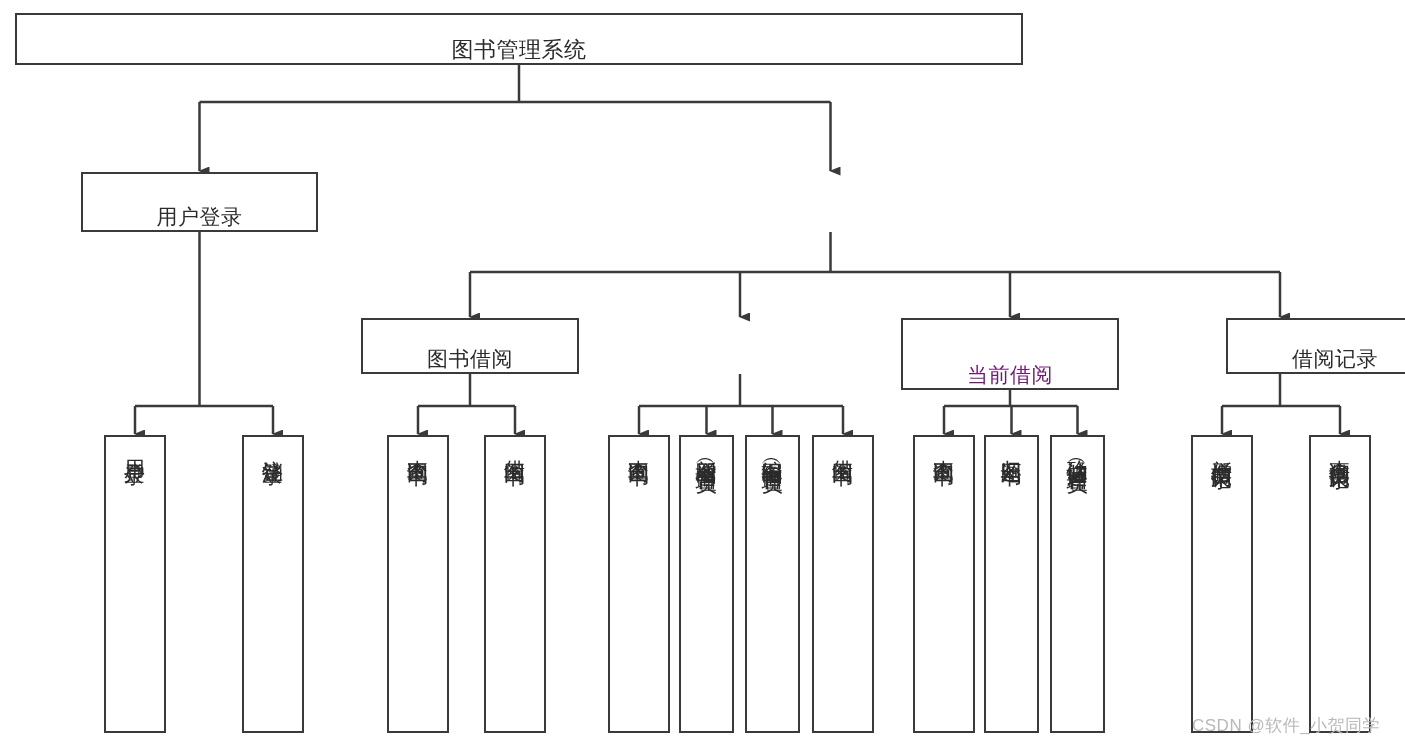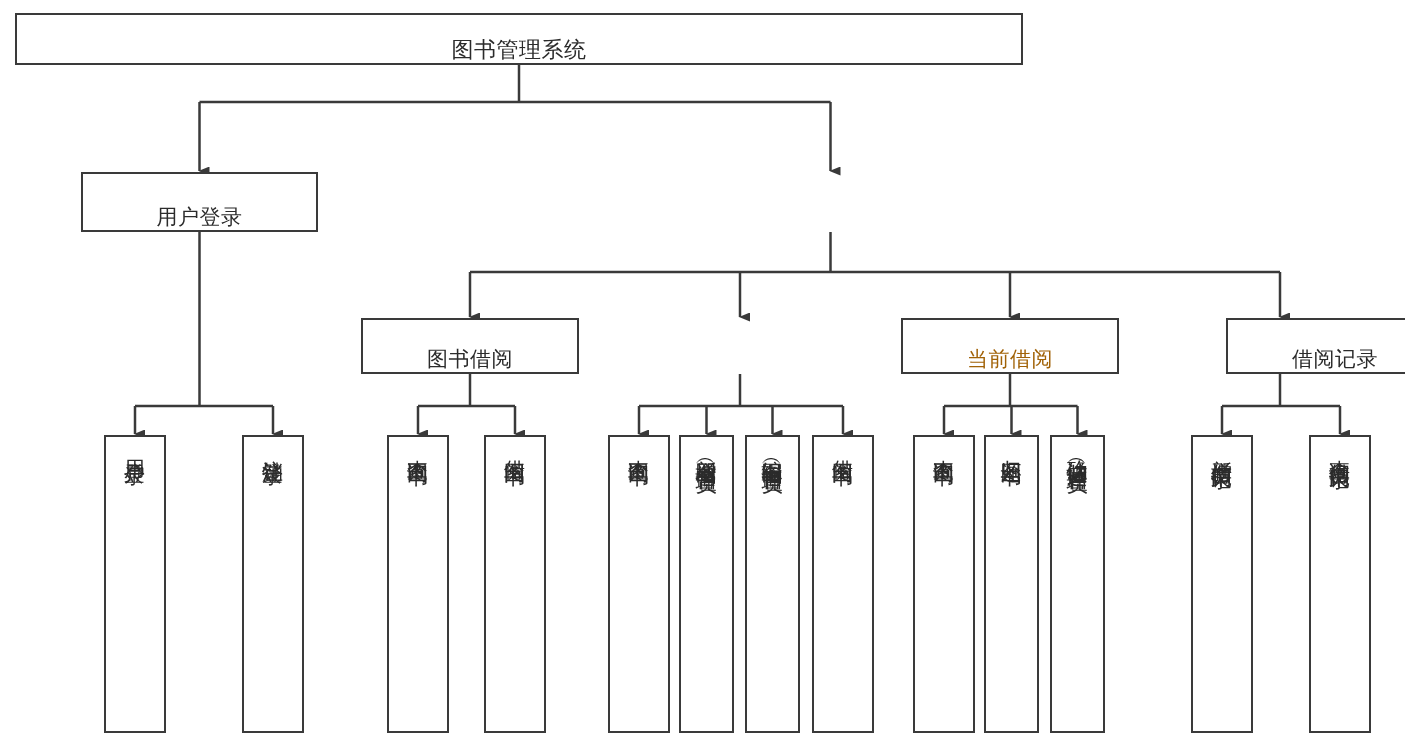--- a/index.html
+++ b/index.html
@@ -120,21 +120,21 @@
     <span class="label">图书管理系统</span>
   </div>
 
   <div class="node horiz" style="left: 81px; top: 172px; width: 237px; height: 60px; border-color: rgb(58, 58, 58); color: rgb(43, 43, 43);">
     <span class="label">用户登录</span>
   </div>
 
   <div class="node horiz" style="left: 361px; top: 318px; width: 218px; height: 56px; border-color: rgb(58, 58, 58); color: rgb(43, 43, 43);">
     <span class="label">图书借阅</span>
   </div>
-  <div class="node horiz" style="left: 901px; top: 318px; width: 218px; height: 56px; border-color: rgb(58, 58, 58); color: #a16207;">
+  <div class="node horiz" style="left: 901px; top: 318px; width: 218px; height: 72px; border-color: rgb(58, 58, 58); color: #701a75;">
     <span class="label">当前借阅</span>
   </div>
   <div class="node horiz" style="left: 1226px; top: 318px; width: 218px; height: 56px; border-color: rgb(58, 58, 58); color: rgb(43, 43, 43);">
     <span class="label">借阅记录</span>
   </div>
 
   <div class="node vert" style="left: 104px; top: 435px; width: 62px; height: 298px; border-color: rgb(58, 58, 58); color: rgb(43, 43, 43);">
     <span class="label">用户登录</span>
   </div>
   <div class="node vert" style="left: 242px; top: 435px; width: 62px; height: 298px; border-color: rgb(58, 58, 58); color: rgb(43, 43, 43);">
@@ -167,14 +167,15 @@
   <div class="node vert" style="left: 1050px; top: 435px; width: 55px; height: 298px; border-color: rgb(58, 58, 58); color: rgb(43, 43, 43);">
     <span class="label">确认归还（管理员）</span>
   </div>
   <div class="node vert" style="left: 1191px; top: 435px; width: 62px; height: 298px; border-color: rgb(58, 58, 58); color: rgb(43, 43, 43);">
     <span class="label">新增借阅记录</span>
   </div>
   <div class="node vert" style="left: 1309px; top: 435px; width: 62px; height: 298px; border-color: rgb(58, 58, 58); color: rgb(43, 43, 43);">
     <span class="label">查询借阅记录</span>
   </div>
 
+  <div id="watermark" style="color: rgb(184, 184, 184); left: 1192px; top: 714px;">CSDN @软件_小贺同学</div>
 
 </div>
 
 </body></html>

